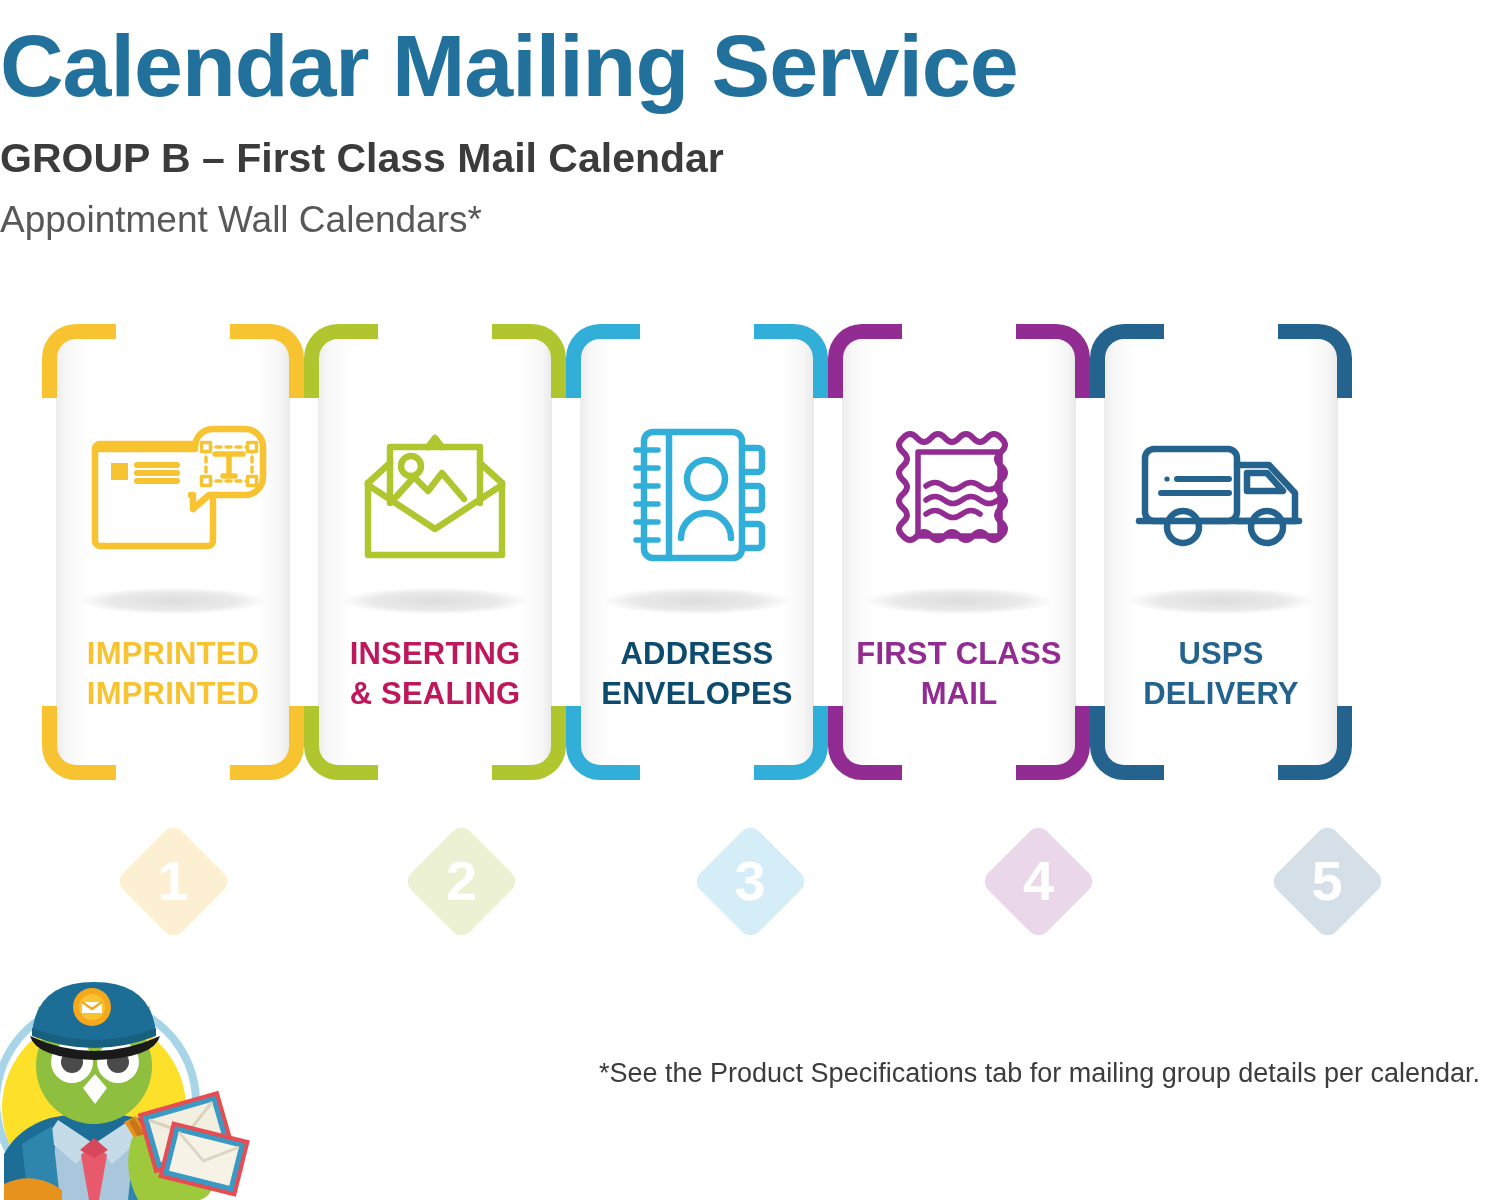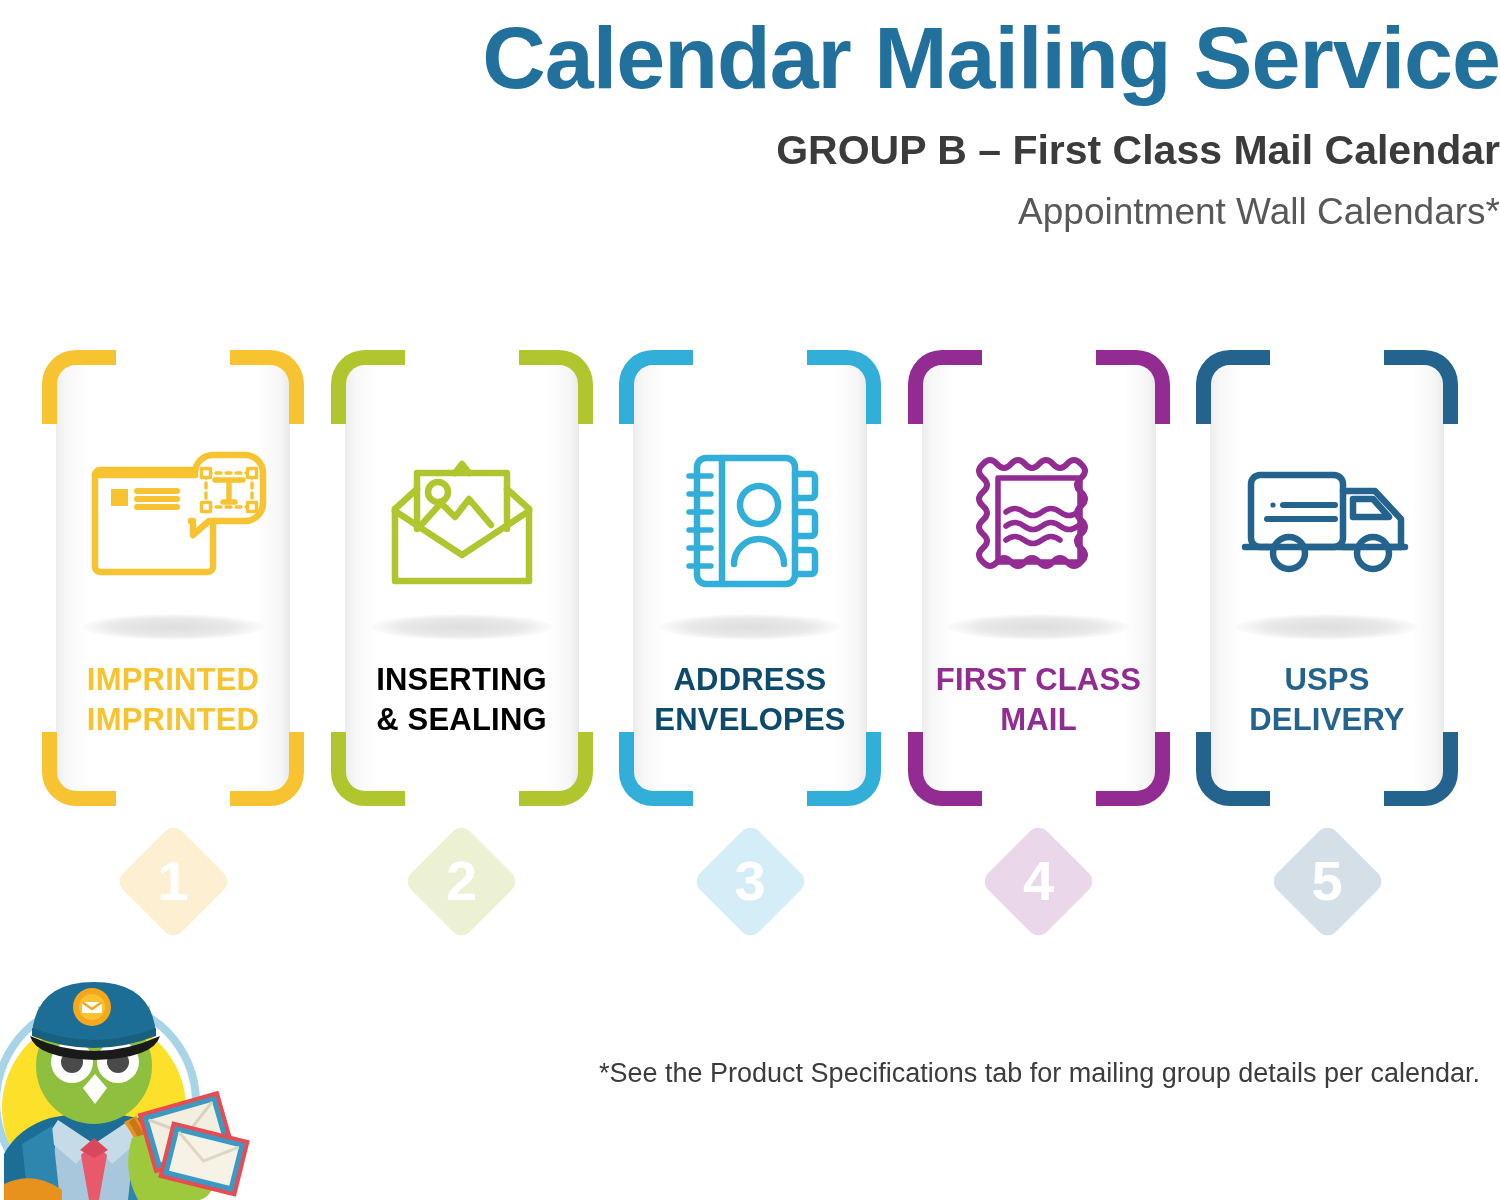--- a/index.html
+++ b/index.html
@@ -14,21 +14,21 @@
   }
 
   #root {
     position: relative;
     width: 1500px;
     height: 1200px;
     background: #ffffff;
   }
 
   
-  .header { position: absolute; left: 0; top: 0; width: 1500px; text-align: right; }
+  .header { position: absolute; left: 0; top: 8px; width: 1500px; text-align: left; }
 
   .main-title {
     font-size: 88px;
     font-weight: 700;
     color: #22709C;
     letter-spacing: -1px;
     line-height: 1.0;
     padding-top: 14px;
     white-space: nowrap;
   }
@@ -48,25 +48,24 @@
     color: #585858;
     line-height: 1.0;
     padding-top: 22px;
     white-space: nowrap;
   }
 
   
   .cards-row {
     position: absolute;
     left: 42px;
-    top: 350px;
+    top: 324px;
     width: 1416px;
     height: 456px;
     display: flex;
-    justify-content: space-between;
   }
 
   .card {
     position: relative;
     width: 262px;
     height: 456px;
   }
 
   
   .card-panel {
@@ -266,21 +265,21 @@
 
           <path d="M8 58 v72 h134 v-72"></path>
 
           <path d="M8 58 l22 -20 M142 58 l-22 -20"></path>
           <path d="M8 60 l67 44 67 -44"></path>
 
           <path d="M68 22 l7 -9 7 9"></path>
         </svg>
       </div>
       <div class="icon-shadow"></div>
-      <div class="card-label" style="color:#000000">
+      <div class="card-label" style="color:#be185d">
         <span>INSERTING</span><br>
         <span>&amp; SEALING</span>
       </div>
     </div>
 
     <div class="card">
       <div class="card-panel"></div>
       <div class="bracket tl" style="color:#32AFD9"></div>
       <div class="bracket tr" style="color:#32AFD9"></div>
       <div class="bracket bl" style="color:#32AFD9"></div>

